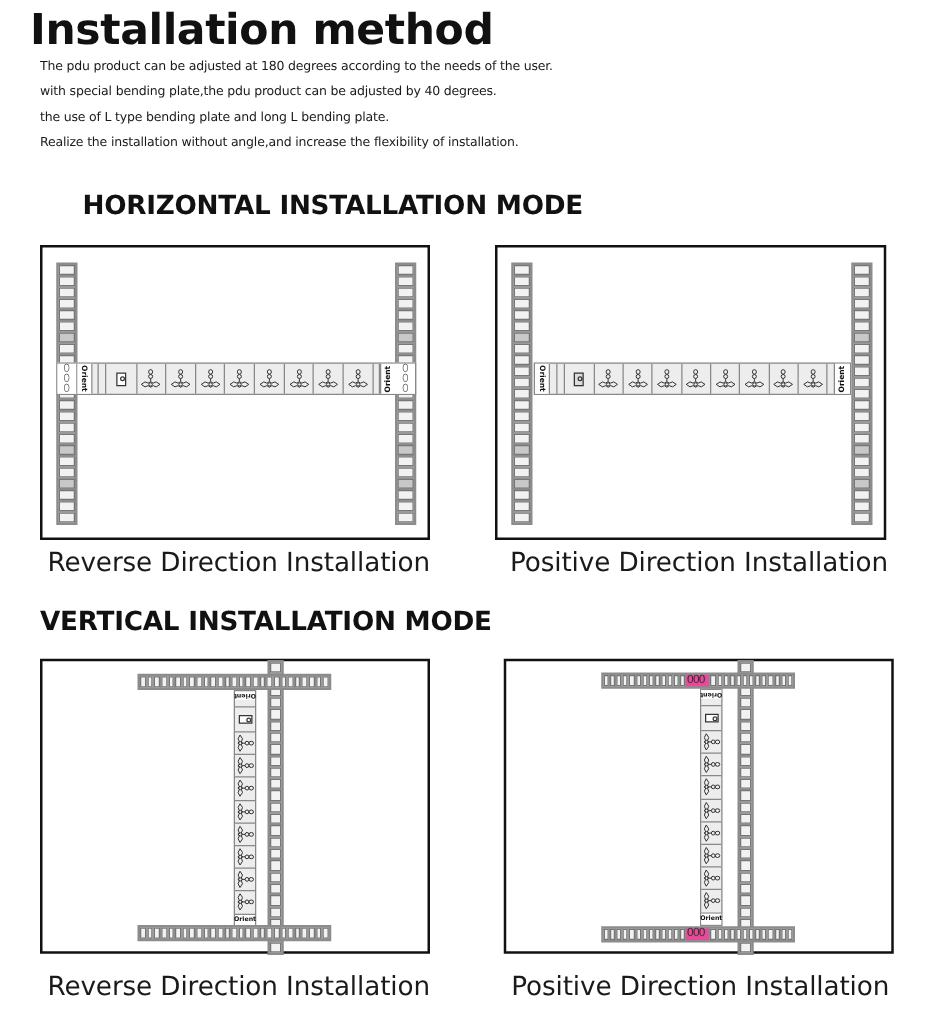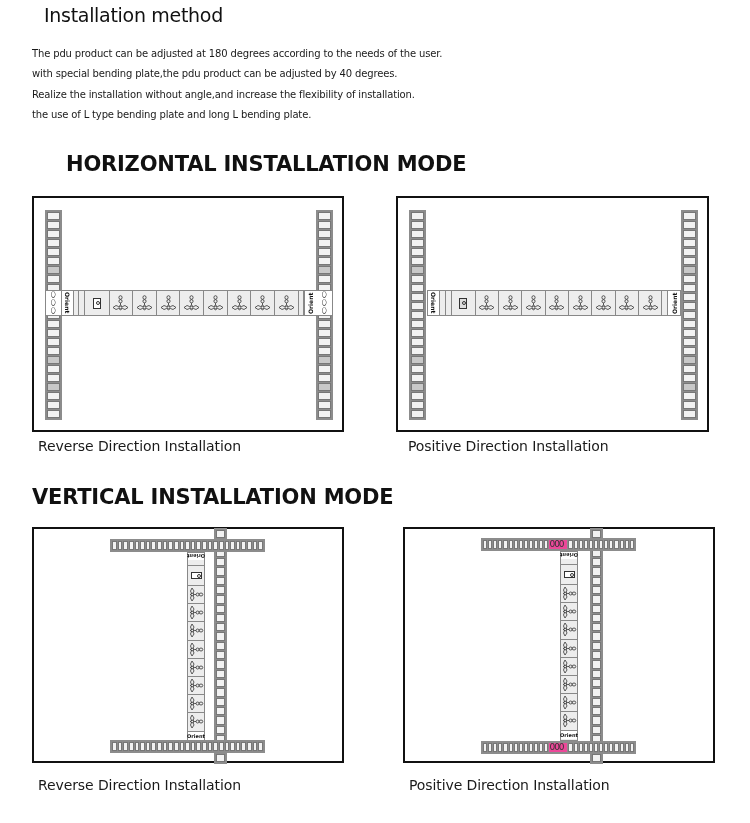--- a/index.html
+++ b/index.html
@@ -1,24 +1,24 @@
 <!DOCTYPE html>
 <html><head>
 <meta charset="utf-8">
 <style>
   * { box-sizing: border-box; margin: 0; padding: 0; }
   html, body { width: 750px; height: 823px; background: #ffffff; overflow: hidden; }
   body { position: relative; font-family: "DejaVu Sans", sans-serif; color: #111; }
 
-  .title { position: absolute; left: 44px; top: 4px; font-size: 19px; font-weight: normal; letter-spacing: -0.3px; }
+  .title { position: absolute; left: 24px; top: 4px; font-size: 34px; font-weight: bold; letter-spacing: -0.3px; }
   .desc { position: absolute; left: 32px; top: 44px; font-size: 10px; line-height: 20.3px; letter-spacing: -0.15px; color: #1a1a1a; }
   .desc div { white-space: nowrap; }
 
   .section-h { position: absolute; font-size: 21px; font-weight: bold; letter-spacing: -0.2px; white-space: nowrap; text-align: center; }
-  .caption { position: absolute; font-size: 14px; letter-spacing: -0.1px; white-space: nowrap; color: #1a1a1a; }
+  .caption { position: absolute; font-size: 21px; letter-spacing: -0.1px; white-space: nowrap; color: #1a1a1a; }
 
   .frame { position: absolute; border: 2px solid #111; background: #fff; }
 
   
   .vrail { position: absolute; width: 17px; background: #8c8c8c; padding: 2px 2px; display: flex; flex-direction: column; gap: 1px; }
   .vrail .slot { flex: 1; background: #f2f2f2; border: 1px solid #777; }
   .vrail .slot.g { background: #c8c8c8; }
 
   
   .hrail { position: absolute; height: 13px; background: #8c8c8c; padding: 2px 2px; display: flex; flex-direction: row; gap: 1px; }
@@ -54,22 +54,22 @@
   .ico-sock { display: block; width: 17px; height: 17px; }
   .ico-sock-v { display: block; width: 16px; height: 15px; }
 </style>
 </head>
 <body>
 
 <div class="title">Installation method</div>
 <div class="desc">
   <div>The pdu product can be adjusted at 180 degrees according to the needs of the user.</div>
   <div>with special bending plate,the pdu product can be adjusted by 40 degrees.</div>
+  <div>the use of L type bending plate and long L bending plate.</div>
   <div>Realize the installation without angle,and increase the flexibility of installation.</div>
-  <div>the use of L type bending plate and long L bending plate.</div>
 </div>
 
 <div class="section-h" style="left:66px; top:152px;">HORIZONTAL INSTALLATION MODE</div>
 
 <div class="frame" style="left:32px; top:196px; width:312px; height:236px;">
   <div class="vrail rail-left" style="left:11px; top:12px; height:210px;">
       <div class="slot"></div>
       <div class="slot"></div>
       <div class="slot"></div>
       <div class="slot"></div>

